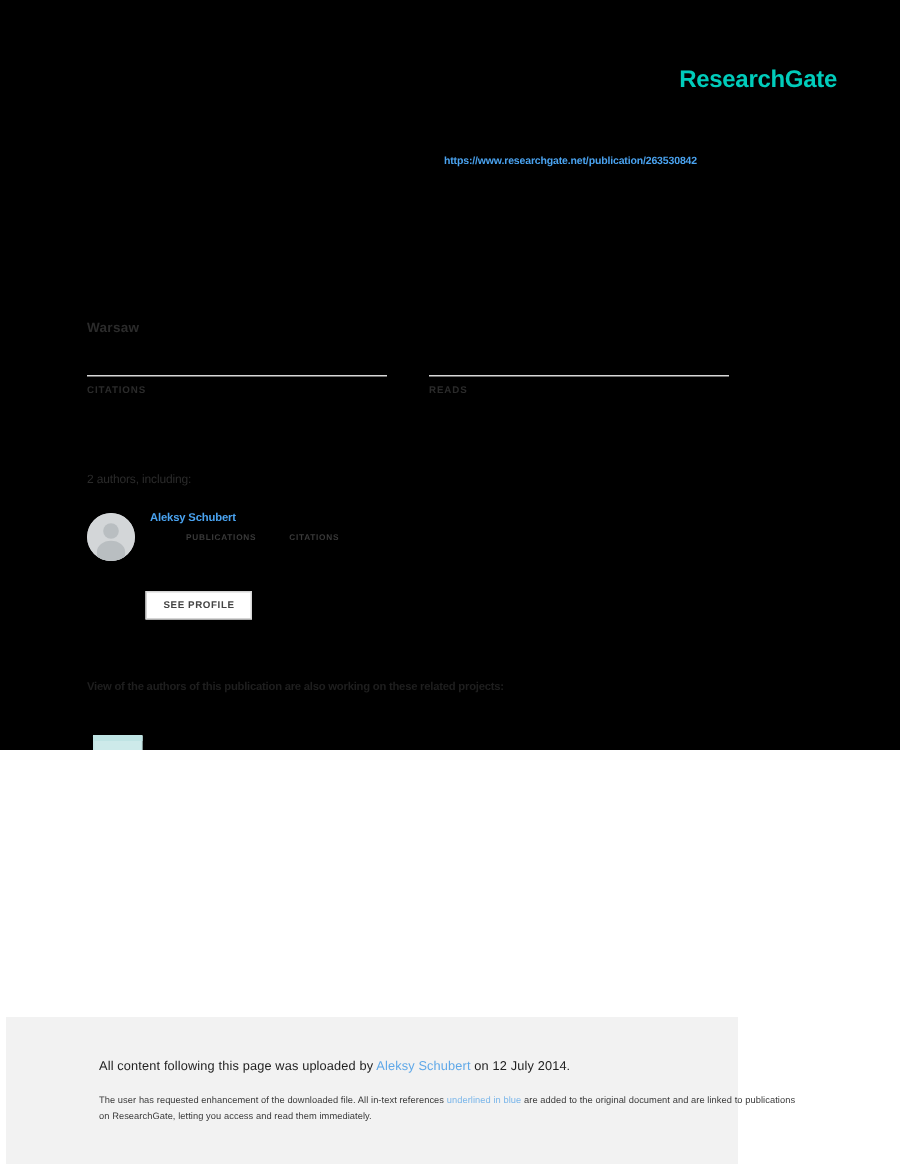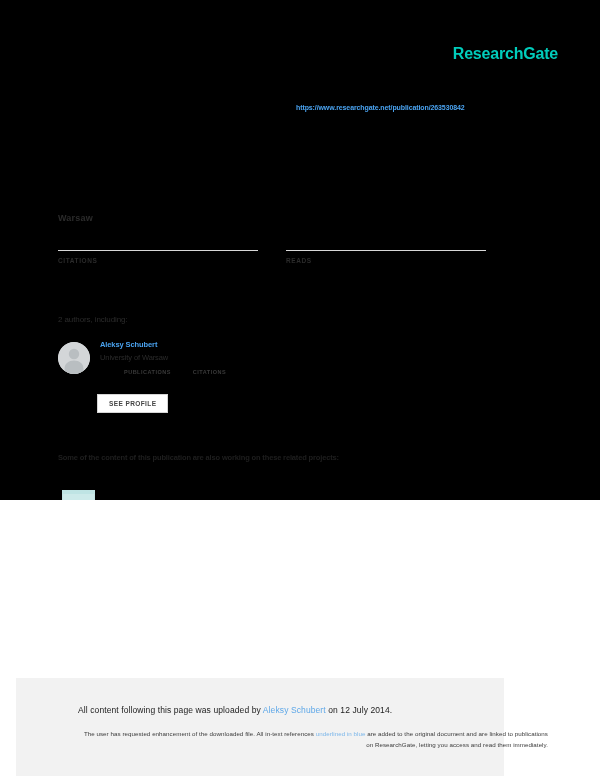--- a/index.html
+++ b/index.html
@@ -216,26 +216,25 @@
   }
   .project-link {
     color: #1f7fd4;
     font-weight: bold;
     margin-left: 3px;
   }
 
   
   .footer {
     position: absolute;
-    left: 16px;
+    left: 4px;
     top: 678px;
     width: 488px;
     height: 98px;
     background: #f2f2f2;
-    text-align: right;
   }
   .footer-main {
     position: absolute;
     left: 62px;
     top: 27px;
     font-size: 8.5px;
     color: #222222;
     letter-spacing: 0.1px;
     white-space: nowrap;
   }
@@ -283,30 +282,29 @@
   <div class="author-card">
     <div class="avatar">
       <svg width="32" height="32" viewBox="0 0 32 32" aria-hidden="true">
         <circle cx="16" cy="16" r="16" fill="#d3d6d8"></circle>
         <circle cx="16" cy="12" r="5.2" fill="#b9bec1"></circle>
         <path d="M16 18.5c-5.2 0-9.4 3.3-9.4 7.4V32h18.8v-6.1c0-4.1-4.2-7.4-9.4-7.4z" fill="#b9bec1"></path>
       </svg>
     </div>
     <div class="author-info">
       <div class="author-name">Aleksy Schubert</div>
-      <div class="author-affil">University of Warsaw</div>
       <div class="author-stats">
         <div class="author-stat">PUBLICATIONS</div>
         <div class="author-stat">CITATIONS</div>
       </div>
     </div>
     <div class="see-profile">SEE PROFILE</div>
   </div>
 
-  <div class="projects-heading">Some of the content of this publication are also working on these related projects:</div>
+  <div class="projects-heading">View of the authors of this publication are also working on these related projects:</div>
 
   <div class="project-list">
 
     <div class="project-row">
       <div class="project-thumb">
         <div class="project-thumb-label">Project</div>
       </div>
       <div class="project-text">
         <span>HAHA: Horn logic translating models of</span><span class="project-link">View project</span>
       </div>

